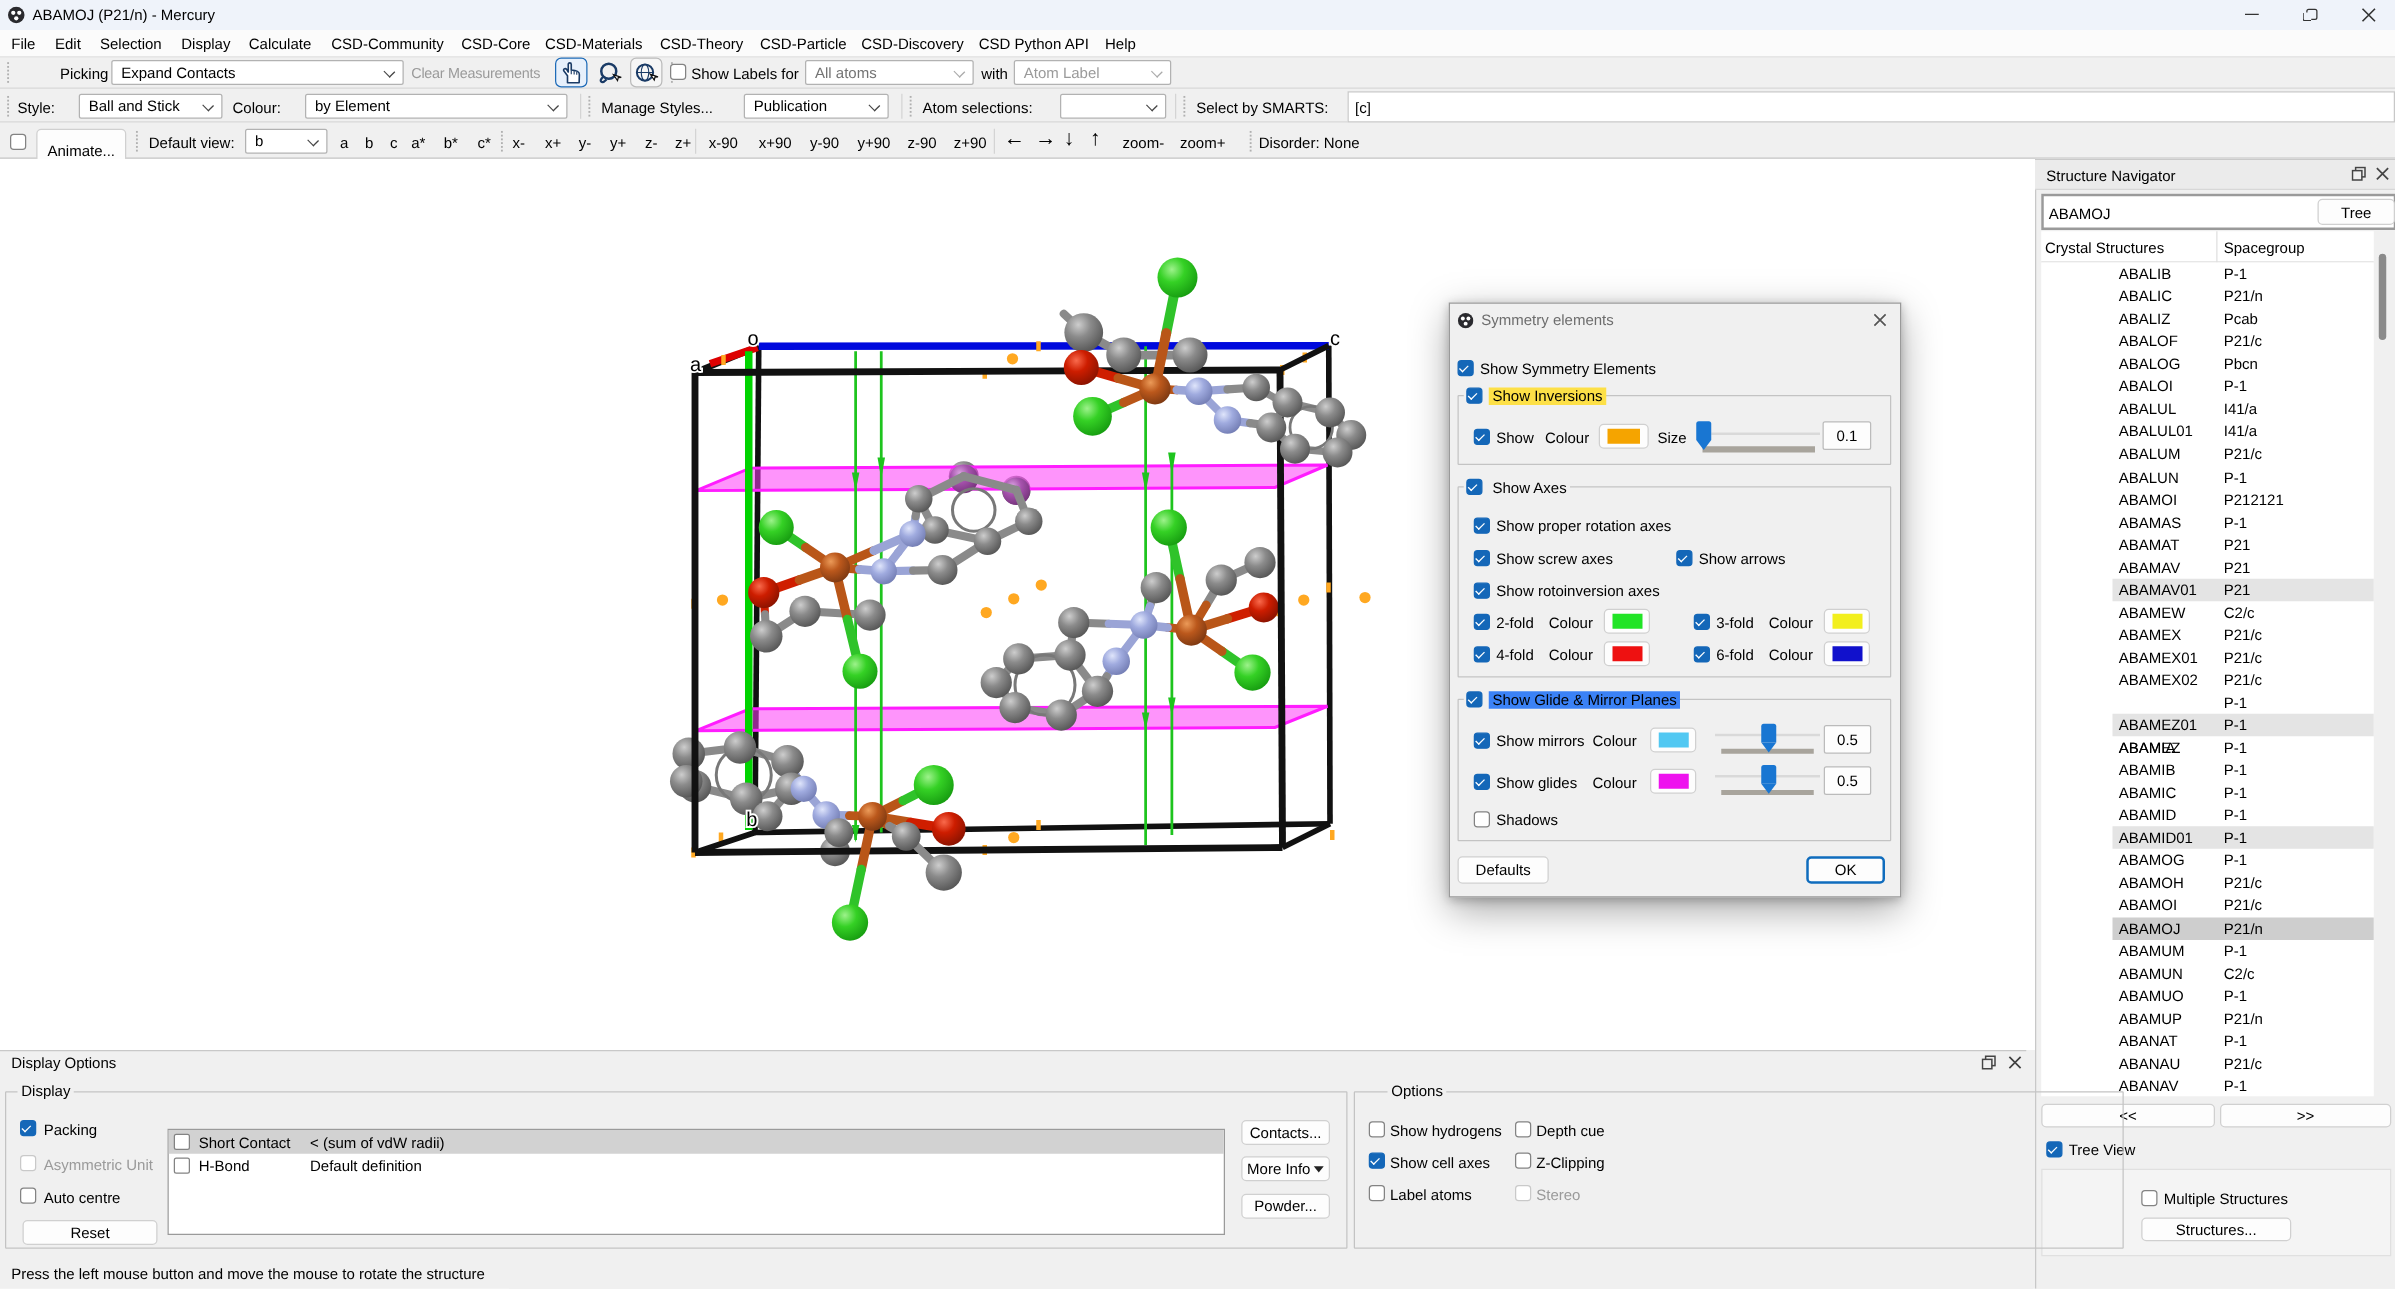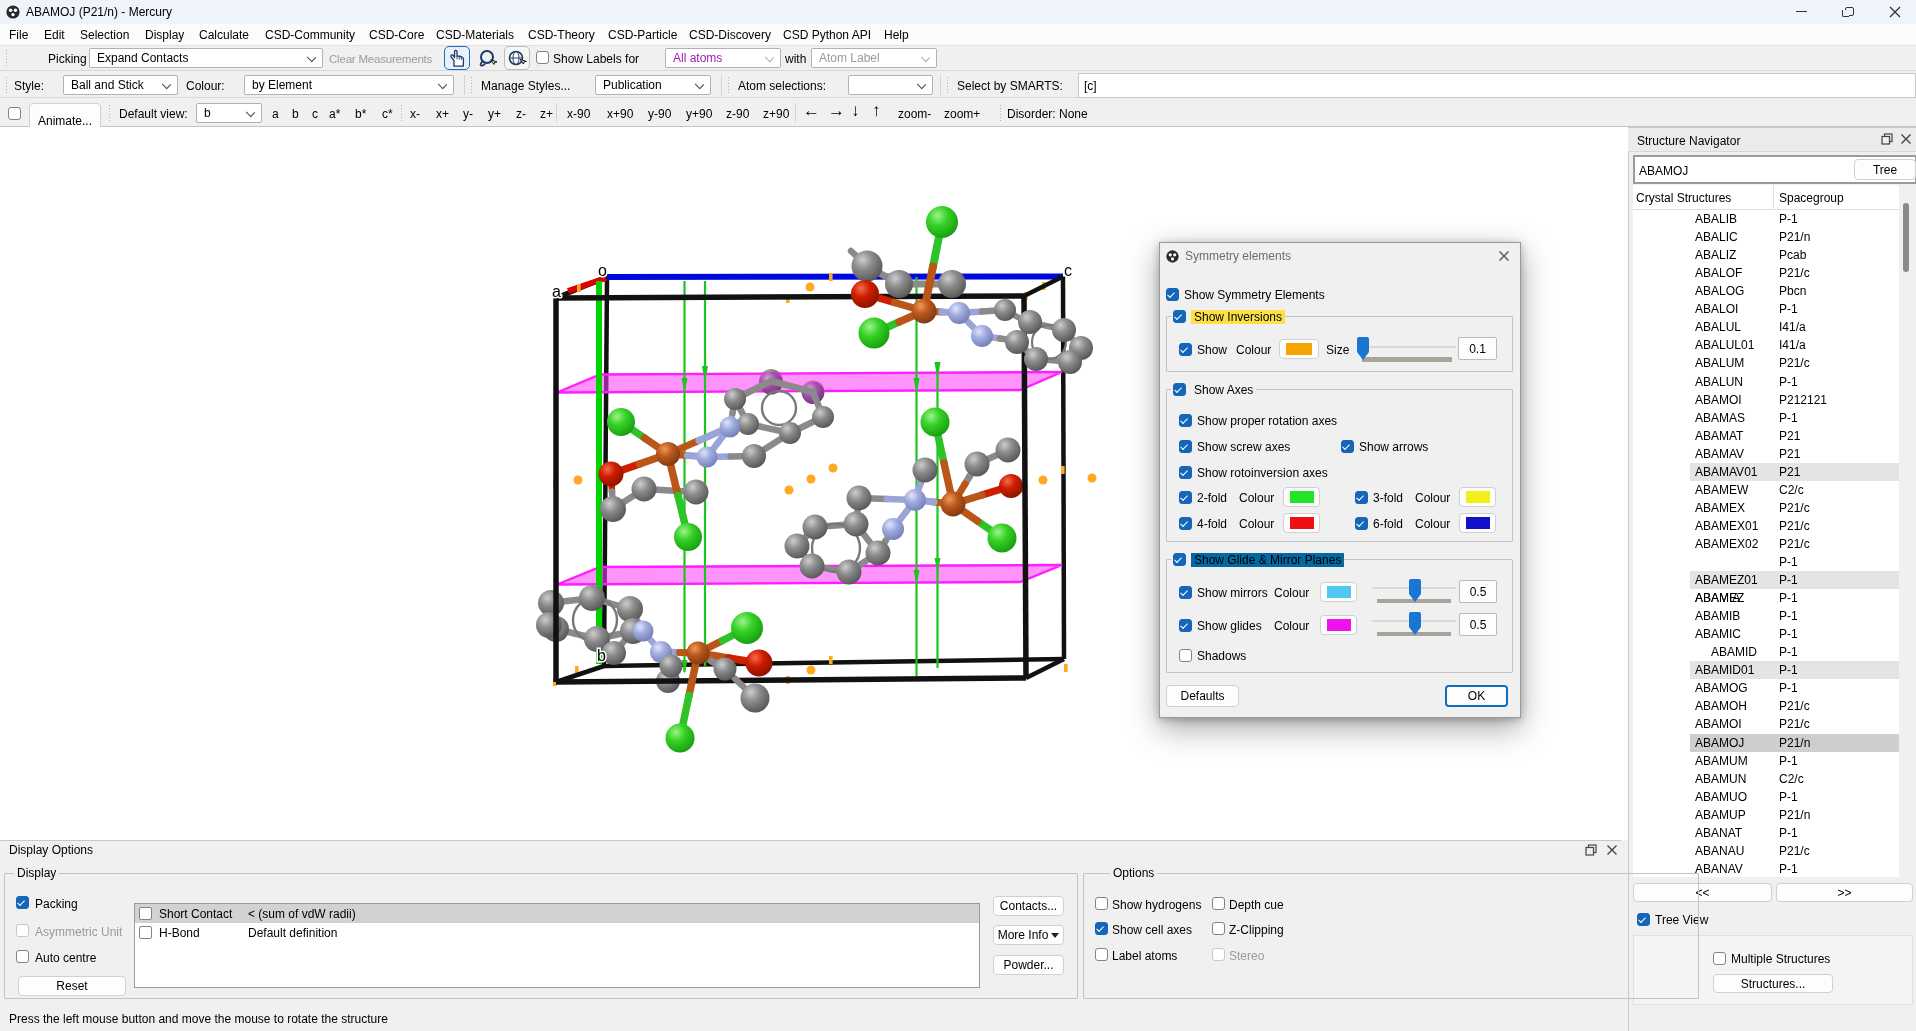--- a/index.html
+++ b/index.html
@@ -79,21 +79,21 @@
  <svg width="21" height="19" viewBox="0 0 21 19">
       <circle cx="9" cy="9" r="6.5" fill="none" stroke="#1a3b66" stroke-width="1.6"></circle>
       <ellipse cx="9" cy="9" rx="3" ry="6.5" fill="none" stroke="#1a3b66" stroke-width="0.9"></ellipse>
       <path d="M2.5 9 h13" stroke="#1a3b66" stroke-width="0.9"></path>
       <path d="M13.2 10.4 l3.2 4.6 l0.6-2.3 l2.4-0.2 Z" fill="#fff" stroke="#111" stroke-width="1"></path>
     </svg>
 </div>
 <div class="hnd" style="left:536px;top:49px;height:18px;"></div>
 <div class="cb" style="left:536px;top:51px;"></div>
 <div class="lbl" style="left:553px;top:52px;">Show Labels for</div>
-<div class="dd" style="left:665px;top:48px;width:116px;height:20px;color:#a21caf;">All atoms<span class="arr" style="border-color:#aaa;"></span></div>
+<div class="dd" style="left:644px;top:48px;width:135px;height:20px;color:#737373;">All atoms<span class="arr" style="border-color:#aaa;"></span></div>
 <div class="lbl" style="left:785px;top:52px;">with</div>
 <div class="dd" style="left:811px;top:48px;width:126px;height:20px;color:#9a9a9a;">Atom Label<span class="arr" style="border-color:#aaa;"></span></div>
 
 <div class="abs" style="left:0;top:72px;width:1916px;height:26px;background:#f0f0f0;border-bottom:1px solid #d8d8d8;"></div>
 <div class="hnd" style="left:5px;top:76px;height:18px;"></div>
 <div class="lbl" style="left:14px;top:79px;">Style:</div>
 <div class="dd" style="left:63px;top:75px;width:115px;height:20px;">Ball and Stick<span class="arr"></span></div>
 <div class="lbl" style="left:186px;top:79px;">Colour:</div>
 <div class="dd" style="left:244px;top:75px;width:210px;height:20px;">by Element<span class="arr"></span></div>
 <div class="vsep" style="left:464px;top:75px;height:20px;"></div>
@@ -474,21 +474,21 @@
   <div class="cb on" style="left:195px;top:274px;"></div>
   <div class="lbl" style="left:213px;top:274px;">6-fold</div>
   <div class="lbl" style="left:255px;top:274px;">Colour</div>
   <div class="btn" style="left:299px;top:270px;width:37px;height:20px;">
       <div style="width:24px;height:12px;background:#1111cc;"></div>
     </div>
 
   <div class="grp" style="left:6px;top:316px;width:347px;height:114px;"></div>
   <div class="abs" style="left:11px;top:309px;width:25px;height:15px;background:#f0f0f0;"></div>
   <div class="cb on" style="left:13px;top:310px;"></div>
-  <div class="lbl" style="left:31px;top:310px;background:#0369a1;padding:0 3px;">Show Glide &amp; Mirror Planes</div>
+  <div class="lbl" style="left:31px;top:310px;background:#3b82f6;padding:0 3px;">Show Glide &amp; Mirror Planes</div>
 
   <div class="cb on" style="left:19px;top:343px;"></div>
   <div class="lbl" style="left:37px;top:343px;">Show mirrors</div>
   <div class="lbl" style="left:114px;top:343px;">Colour</div>
   <div class="btn" style="left:160px;top:339px;width:37px;height:20px;">
       <div style="width:24px;height:12px;background:#51c8f2;"></div>
     </div>
   <div class="abs" style="left:212px;top:344px;width:84px;height:2px;background:#d9d9d9;"></div>
   <div class="abs" style="left:217px;top:356px;width:74px;height:4px;background:#a8a49c;"></div>
   <div class="abs" style="left:249px;top:336px;width:12px;height:15px;background:#1976d2;border-radius:2px 2px 0 0;"></div>
@@ -576,21 +576,21 @@
 <div class="lbl" style="left:146px;top:427.9px;">P-1</div>
 <div class="abs" style="left:57px;top:444.0px;width:209px;height:18px;background:#e4e4e4;"></div>
 <div class="lbl" style="left:62px;top:446.0px;">ABAMEZ01</div>
 <div class="lbl" style="left:146px;top:446.0px;">P-1</div>
 <div class="lbl" style="left:62px;top:464.1px;">ABAMIA</div>
 <div class="lbl" style="left:146px;top:464.1px;">P-1</div>
 <div class="lbl" style="left:62px;top:482.1px;">ABAMIB</div>
 <div class="lbl" style="left:146px;top:482.1px;">P-1</div>
 <div class="lbl" style="left:62px;top:500.2px;">ABAMIC</div>
 <div class="lbl" style="left:146px;top:500.2px;">P-1</div>
-<div class="lbl" style="left:62px;top:518.2px;margin-left:16px;">ABAMID</div>
+<div class="lbl" style="left:62px;top:518.2px;">ABAMID</div>
 <div class="lbl" style="left:146px;top:518.2px;">P-1</div>
 <div class="abs" style="left:57px;top:534.2px;width:209px;height:18px;background:#e4e4e4;"></div>
 <div class="lbl" style="left:62px;top:536.2px;">ABAMID01</div>
 <div class="lbl" style="left:146px;top:536.2px;">P-1</div>
 <div class="lbl" style="left:62px;top:554.3px;">ABAMOG</div>
 <div class="lbl" style="left:146px;top:554.3px;">P-1</div>
 <div class="lbl" style="left:62px;top:572.4px;">ABAMOH</div>
 <div class="lbl" style="left:146px;top:572.4px;">P21/c</div>
 <div class="lbl" style="left:62px;top:590.4px;">ABAMOI</div>
 <div class="lbl" style="left:146px;top:590.4px;">P21/c</div>

